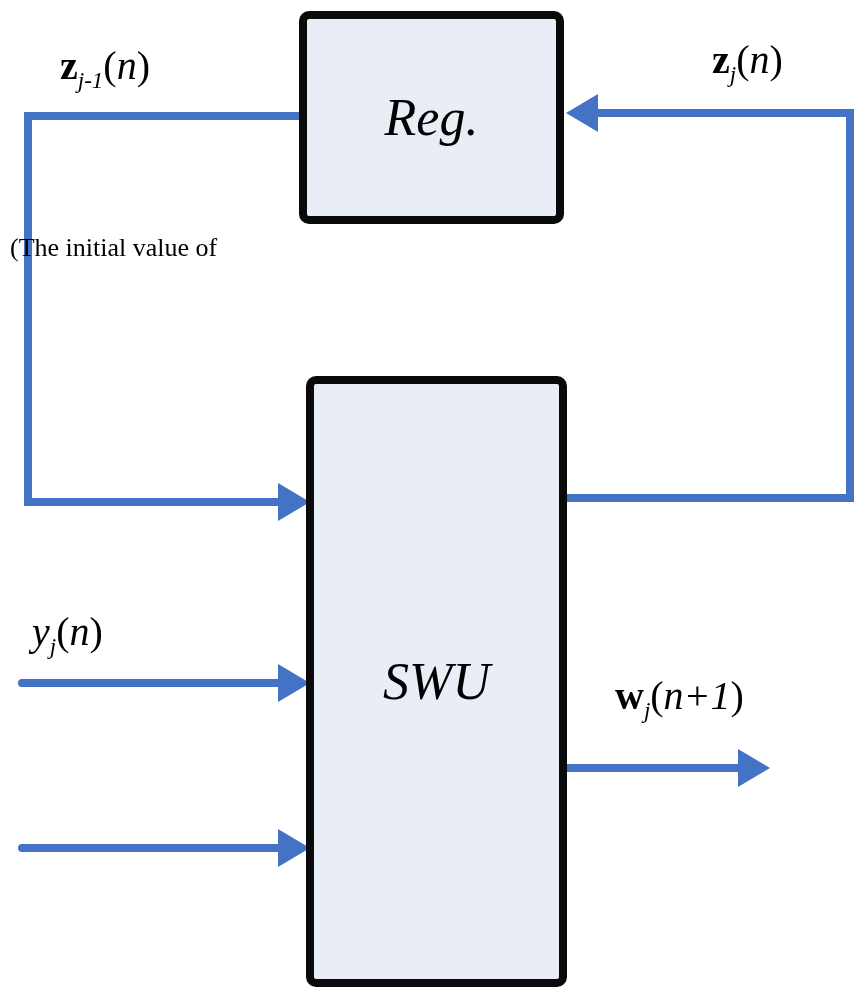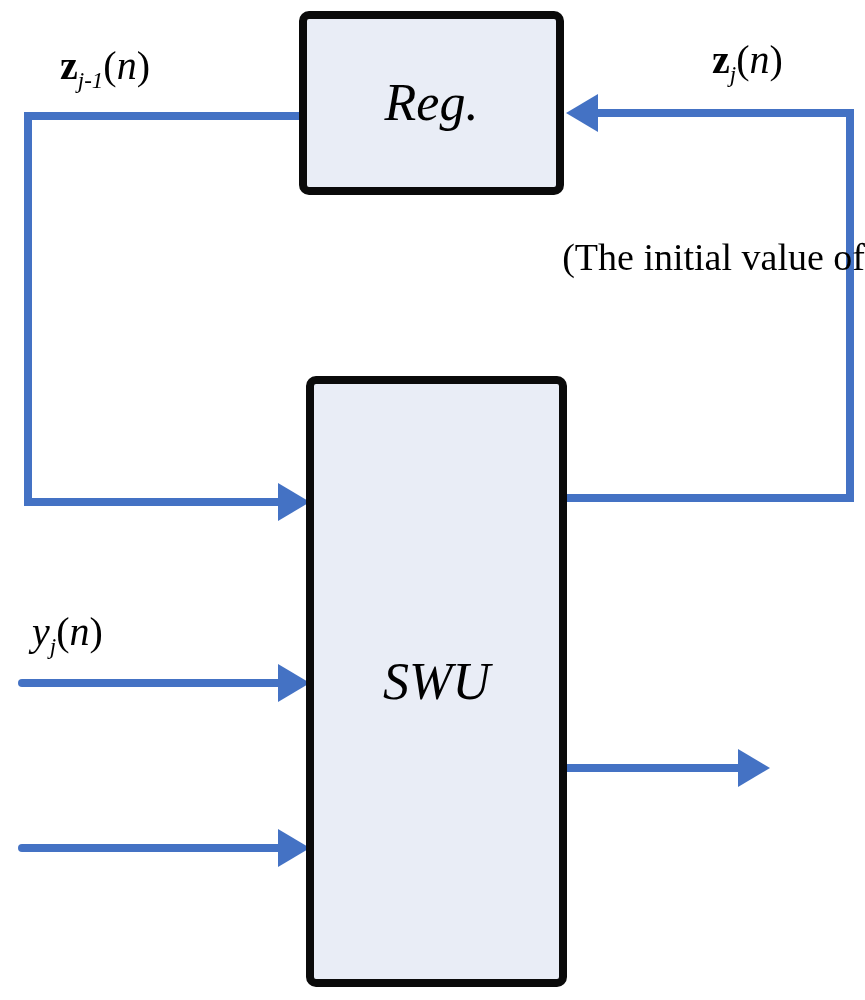--- a/index.html
+++ b/index.html
@@ -20,26 +20,26 @@
   .wires{position:absolute;left:0;top:0;width:865px;height:1000px;}
   .wires polyline{fill:none;stroke:var(--arrow);stroke-width:8;stroke-linejoin:miter;stroke-linecap:round;}
   .wires polygon{fill:var(--arrow);stroke:none;}
   .box{
     position:absolute;box-sizing:border-box;
     background:var(--box-fill);
     border:8px solid var(--box-border);
     border-radius:10px;
     display:flex;align-items:center;justify-content:center;
   }
-  .box-reg{left:299px;top:11px;width:265px;height:184px;}
+  .box-reg{left:299px;top:11px;width:265px;height:213px;}
   .box-swu{left:306px;top:376px;width:261px;height:611px;align-items:center;}
   .box-label{font-style:italic;font-size:52px;line-height:1;}
   .caption{
     position:absolute;left:10px;top:228px;width:855px;
-    text-align:right;font-size:38px;line-height:1.55;
+    text-align:left;font-size:26px;line-height:1.55;
     white-space:nowrap;
   }
   .mlabel{position:absolute;font-size:40px;line-height:1;white-space:nowrap;}
   .mlabel sub{font-size:23px;font-style:italic;vertical-align:-9px;}
   .b{font-weight:bold;}
   .i{font-style:italic;}
   .lbl-z-prev{left:60px;top:46px;}
   .lbl-z-cur{left:712px;top:40px;font-family:Liberation Serif, serif;}
   .lbl-y-in{left:32px;top:612px;}
   .lbl-w-in{left:28px;top:766px;}
@@ -96,14 +96,17 @@
 
   <div class="mlabel lbl-z-cur">
     <span class="b">z</span><sub>j</sub><span>(</span><span class="i">n</span><span>)</span>
   </div>
 
   <div class="mlabel lbl-y-in">
     <span class="i">y</span><sub>j</sub><span>(</span><span class="i">n</span><span>)</span>
   </div>
 
 
+  <div class="mlabel lbl-w-out">
+    <span class="b">w</span><sub>j</sub><span>(</span><span class="i">n+1</span><span>)</span>
+  </div>
 
 </div>
 
 </body></html>

